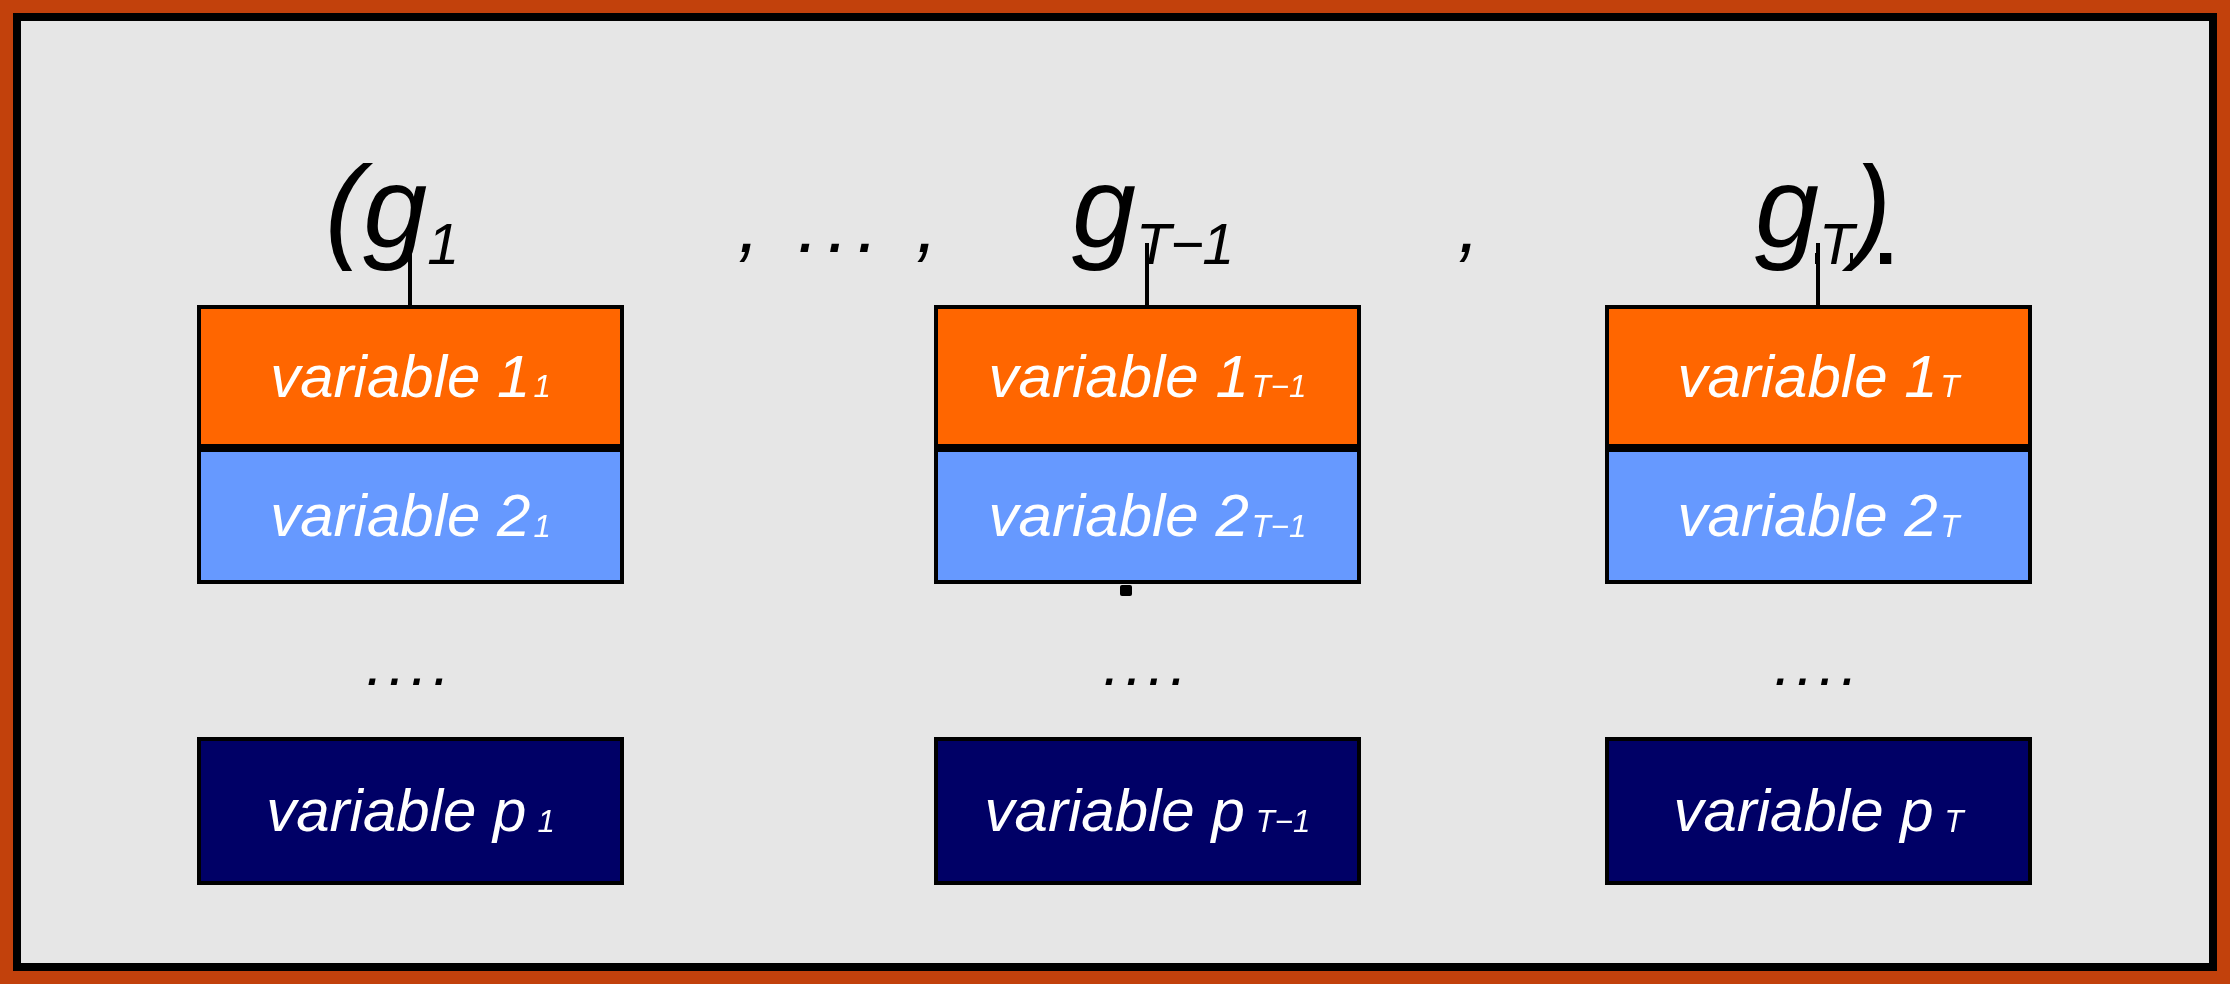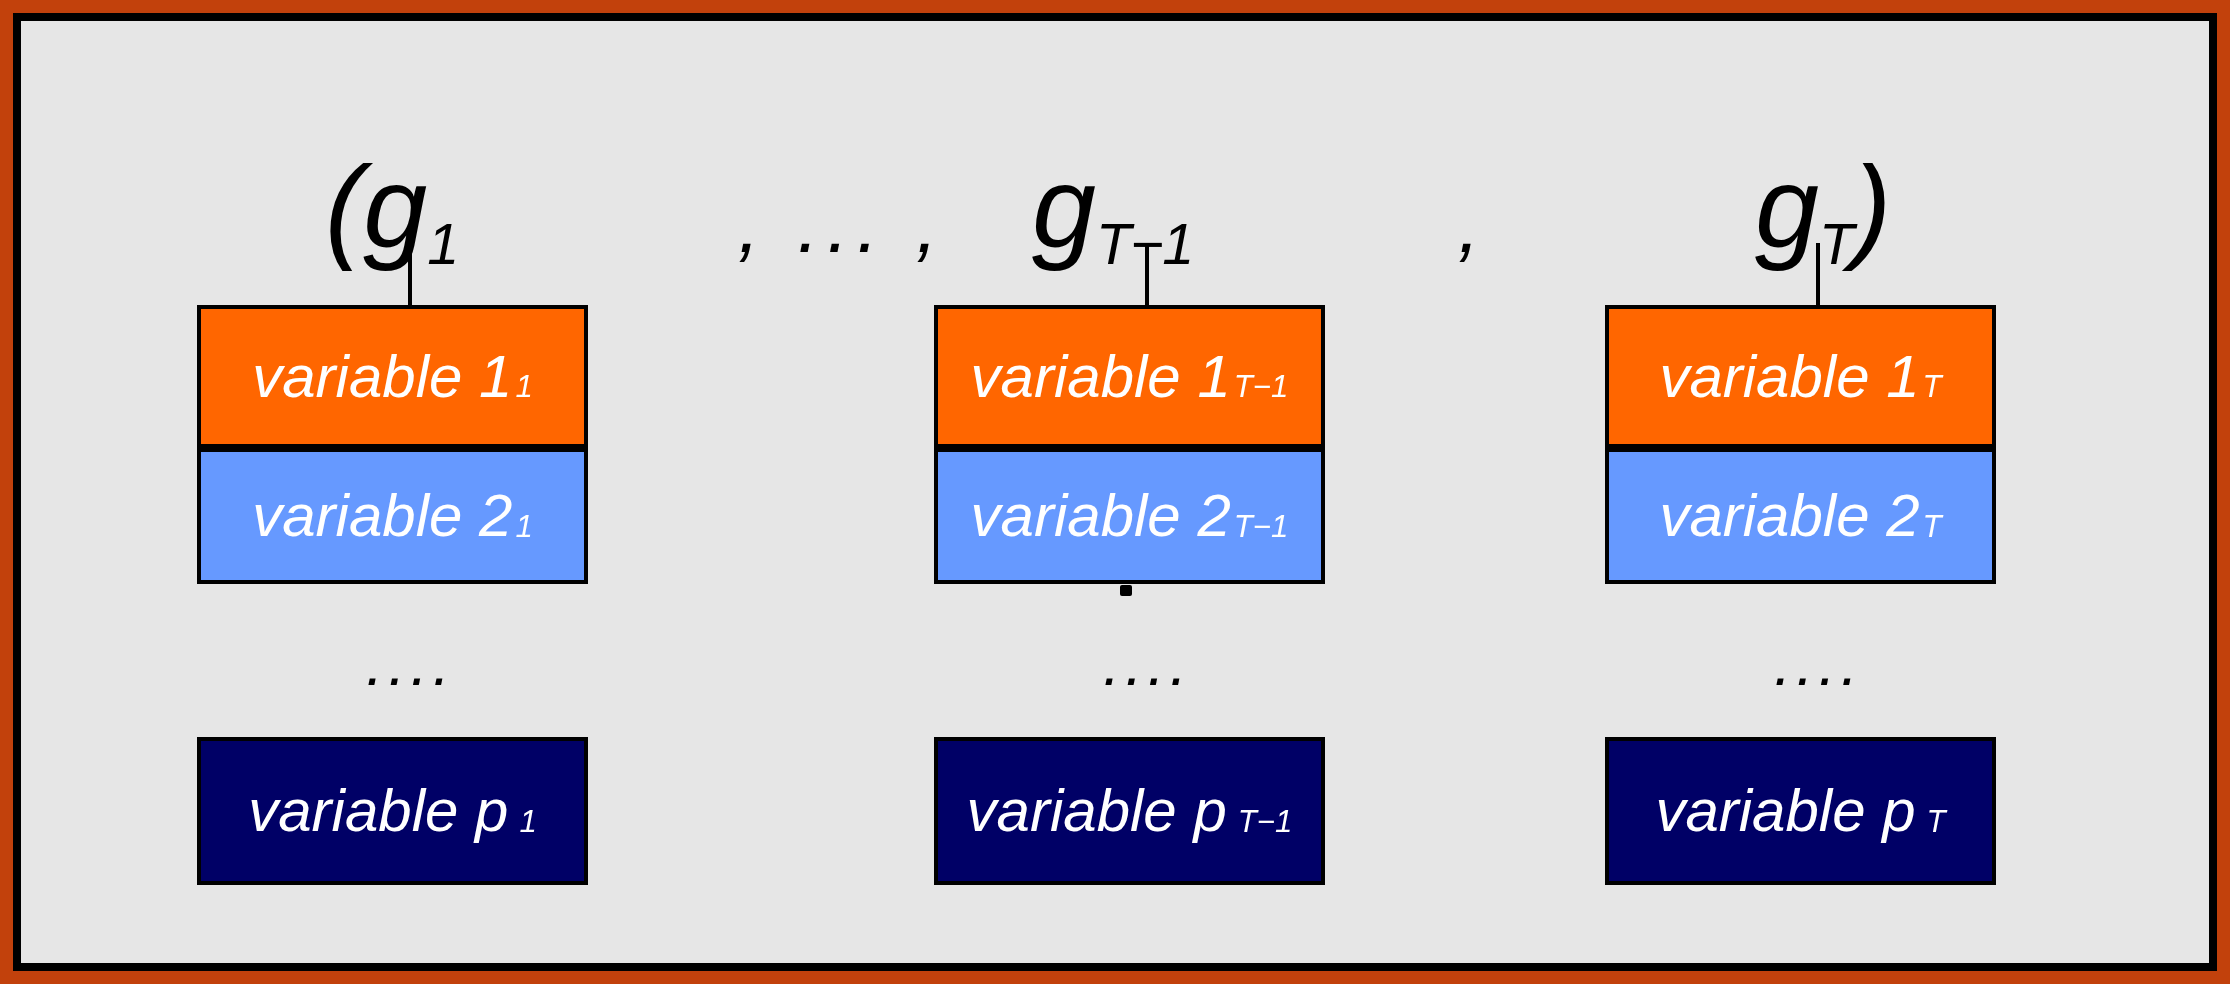--- a/index.html
+++ b/index.html
@@ -18,21 +18,21 @@
   }
   .gsub{font-size:.5em;position:relative;top:.30em;letter-spacing:-0.02em;}
   .sep{
     position:absolute;font-size:78px;line-height:1;color:#000;
     white-space:nowrap;letter-spacing:8px;z-index:3;
   }
   
   .tick{position:absolute;width:4px;background:#000;z-index:2;}
   
   .cell{
-    position:absolute;width:391px;box-sizing:border-box;border:4px solid #000;
+    position:absolute;width:427px;box-sizing:border-box;border:4px solid #000;
     display:flex;align-items:center;justify-content:center;
     color:#fff;font-size:60px;line-height:1;white-space:nowrap;z-index:2;
   }
   .cell .sub{font-size:.52em;position:relative;top:.34em;margin-left:3px;}
   .orange{background:#FF6600;}
   .blue{background:#6699FF;}
   .navy{background:#000066;gap:8px;}
   .dots{
     position:absolute;width:427px;text-align:center;color:#000;
     font-size:62px;line-height:1;letter-spacing:5px;z-index:2;
@@ -47,27 +47,27 @@
 
 <div class="canvas">
   <div class="frame"></div>
 
   <div class="gtext" style="left:325px;top:150px;">
     <span>(g</span><span class="gsub">1</span><span></span>
   </div>
 
   <div class="sep" style="left:738px;top:186px;">, ... ,</div>
 
-  <div class="gtext" style="left:1032px;top:150px;">
+  <div class="gtext" style="left:1072px;top:150px;">
     <span>g</span><span class="gsub">T−1</span><span></span>
   </div>
 
   <div class="sep" style="left:1458px;top:186px;">,</div>
 
-  <div class="gtext" style="left:1755px;top:150px;">
+  <div class="gtext" style="left:1755px;top:150px;text-decoration:underline;">
     <span>g</span><span class="gsub">T</span><span>)</span>
   </div>
 
   <div class="tick" style="left:408px;top:243px;height:62px;"></div>
   <div class="tick" style="left:1145px;top:243px;height:62px;"></div>
   <div class="tick" style="left:1816px;top:243px;height:62px;"></div>
 
   <div class="cell orange" style="left:197px;top:305px;height:143px;">
     <span>variable 1</span>
       <span class="sub">1</span>

